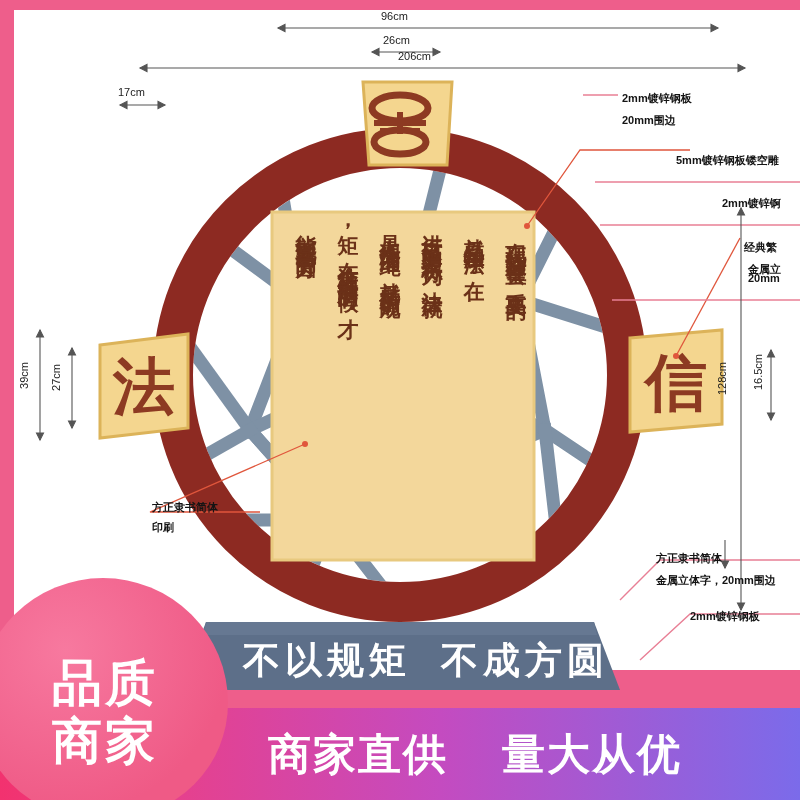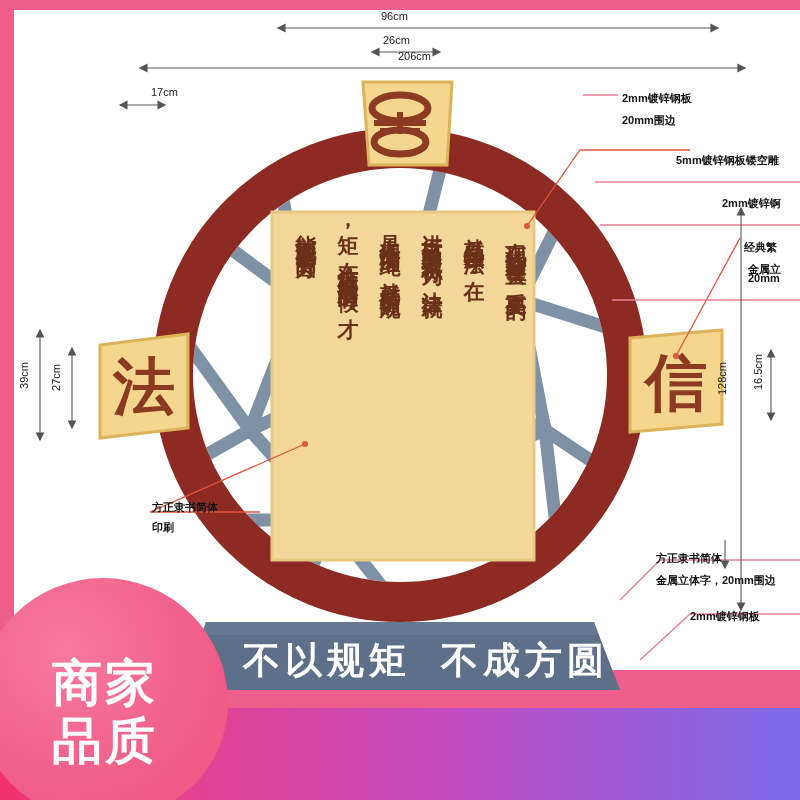--- a/index.html
+++ b/index.html
@@ -197,21 +197,21 @@
   </div>
 
   <div style="position:absolute;left:216px;top:638px;width:420px;height:46px;display:flex;align-items:center;justify-content:center;gap:30px;color:#ffffff;font-size:37px;font-weight:bold;letter-spacing:5px;font-family:'Liberation Sans',sans-serif;">
     <span>不以规矩</span>
     <span>不成方圆</span>
   </div>
 
   <div class="dimlabel" style="left:381px;top:10px;">96cm</div>
   <div class="dimlabel" style="left:383px;top:34px;">26cm</div>
   <div class="dimlabel" style="left:398px;top:50px;">206cm</div>
-  <div class="dimlabel" style="left:118px;top:86px;margin-left:33px;">17cm</div>
+  <div class="dimlabel" style="left:118px;top:86px;">17cm</div>
   <div class="dimlabel v" style="left:18px;top:362px;">39cm</div>
   <div class="dimlabel v" style="left:50px;top:364px;">27cm</div>
   <div class="dimlabel v" style="left:716px;top:362px;">128cm</div>
   <div class="dimlabel v" style="left:752px;top:354px;">16.5cm</div>
 
   <div class="ann" style="left:622px;top:88px;">2mm镀锌钢板</div>
   <div class="ann" style="left:622px;top:110px;">20mm围边</div>
 
   <div class="ann" style="left:676px;top:150px;">5mm镀锌钢板镂空雕</div>
   <div class="ann" style="left:722px;top:193px;">2mm镀锌锕</div>
@@ -221,20 +221,25 @@
   <div class="ann" style="left:748px;top:268px;text-align:right;">20mm</div>
 
   <div class="ann small" style="left:152px;top:497px;">方正隶书简体</div>
   <div class="ann small" style="left:152px;top:517px;">印刷</div>
 
   <div class="ann" style="left:656px;top:548px;">方正隶书简体</div>
   <div class="ann" style="left:656px;top:570px;">金属立体字，20mm围边</div>
   <div class="ann" style="left:690px;top:606px;">2mm镀锌钢板</div>
 
   <div class="promo-band"></div>
+  <div class="promo-text">
+    <span>商家直供</span>
+    <span class="promo-gap"></span>
+    <span>量大从优</span>
+  </div>
 
   <div class="blob"></div>
   <div class="blob-text">
+    <div>品质</div>
     <div>商家</div>
-    <div>品质</div>
   </div>
 
 </div>
 
 </body></html>

